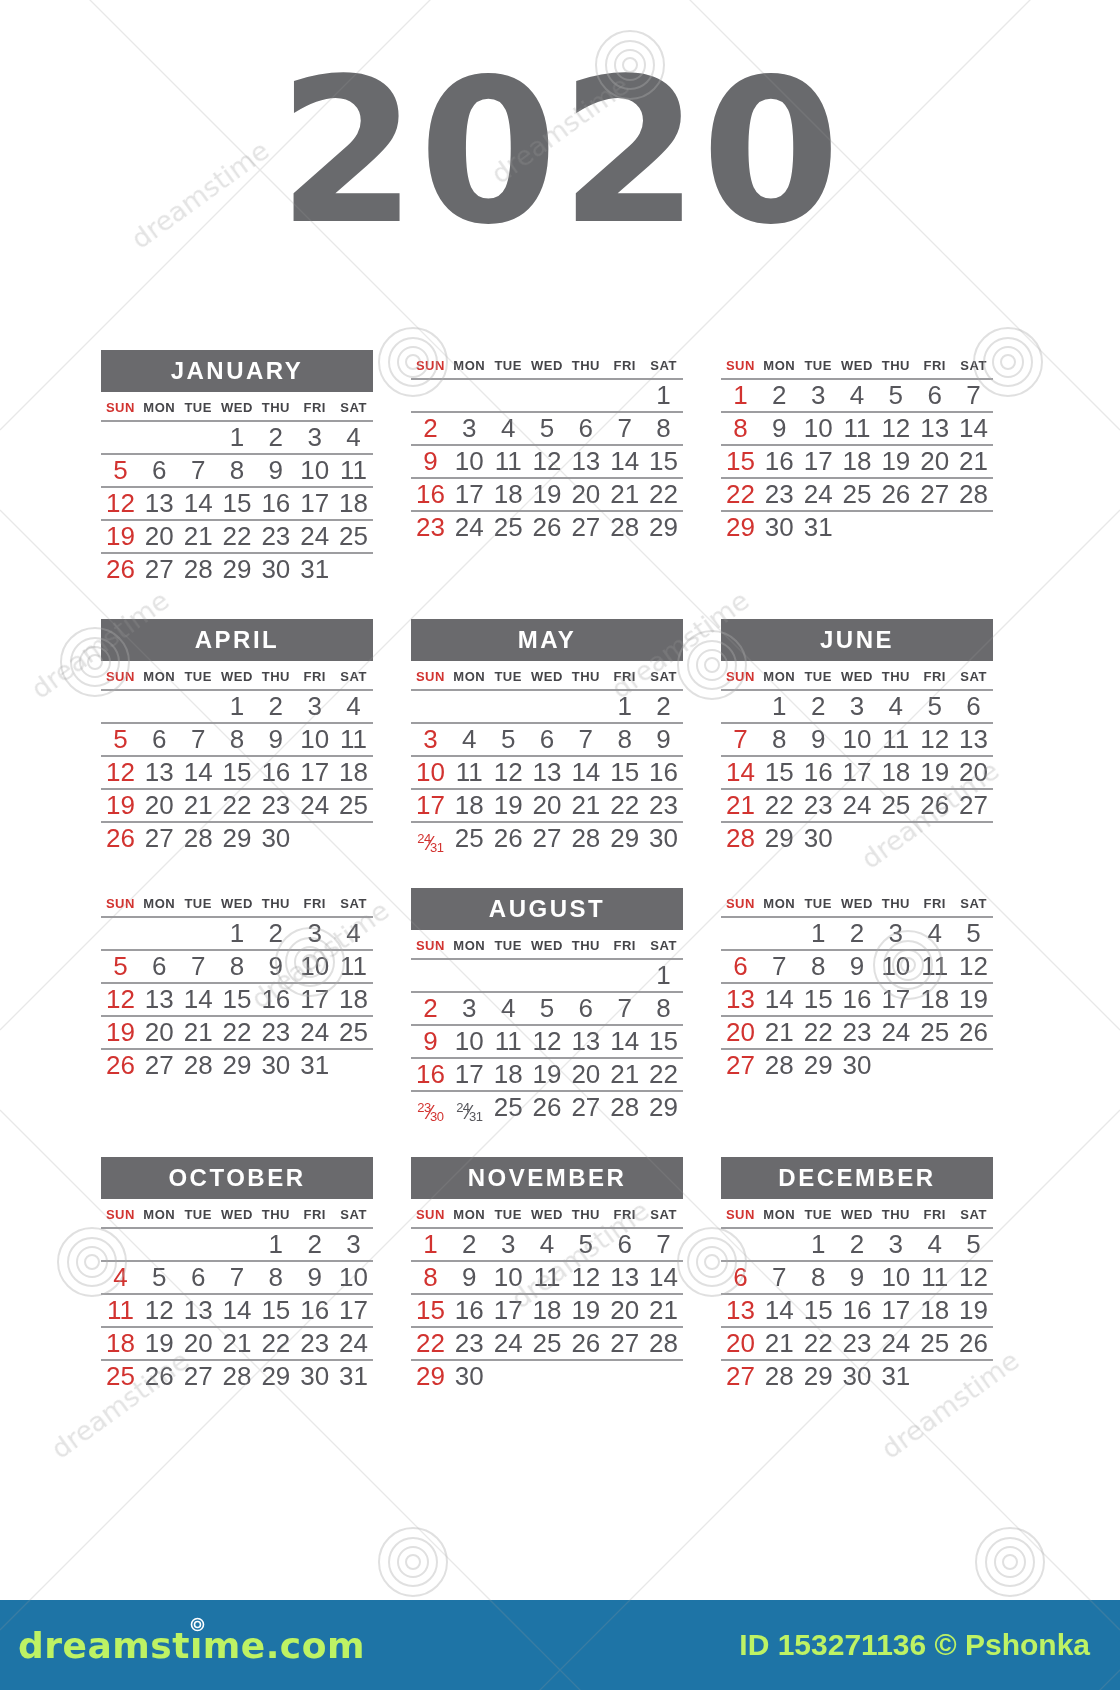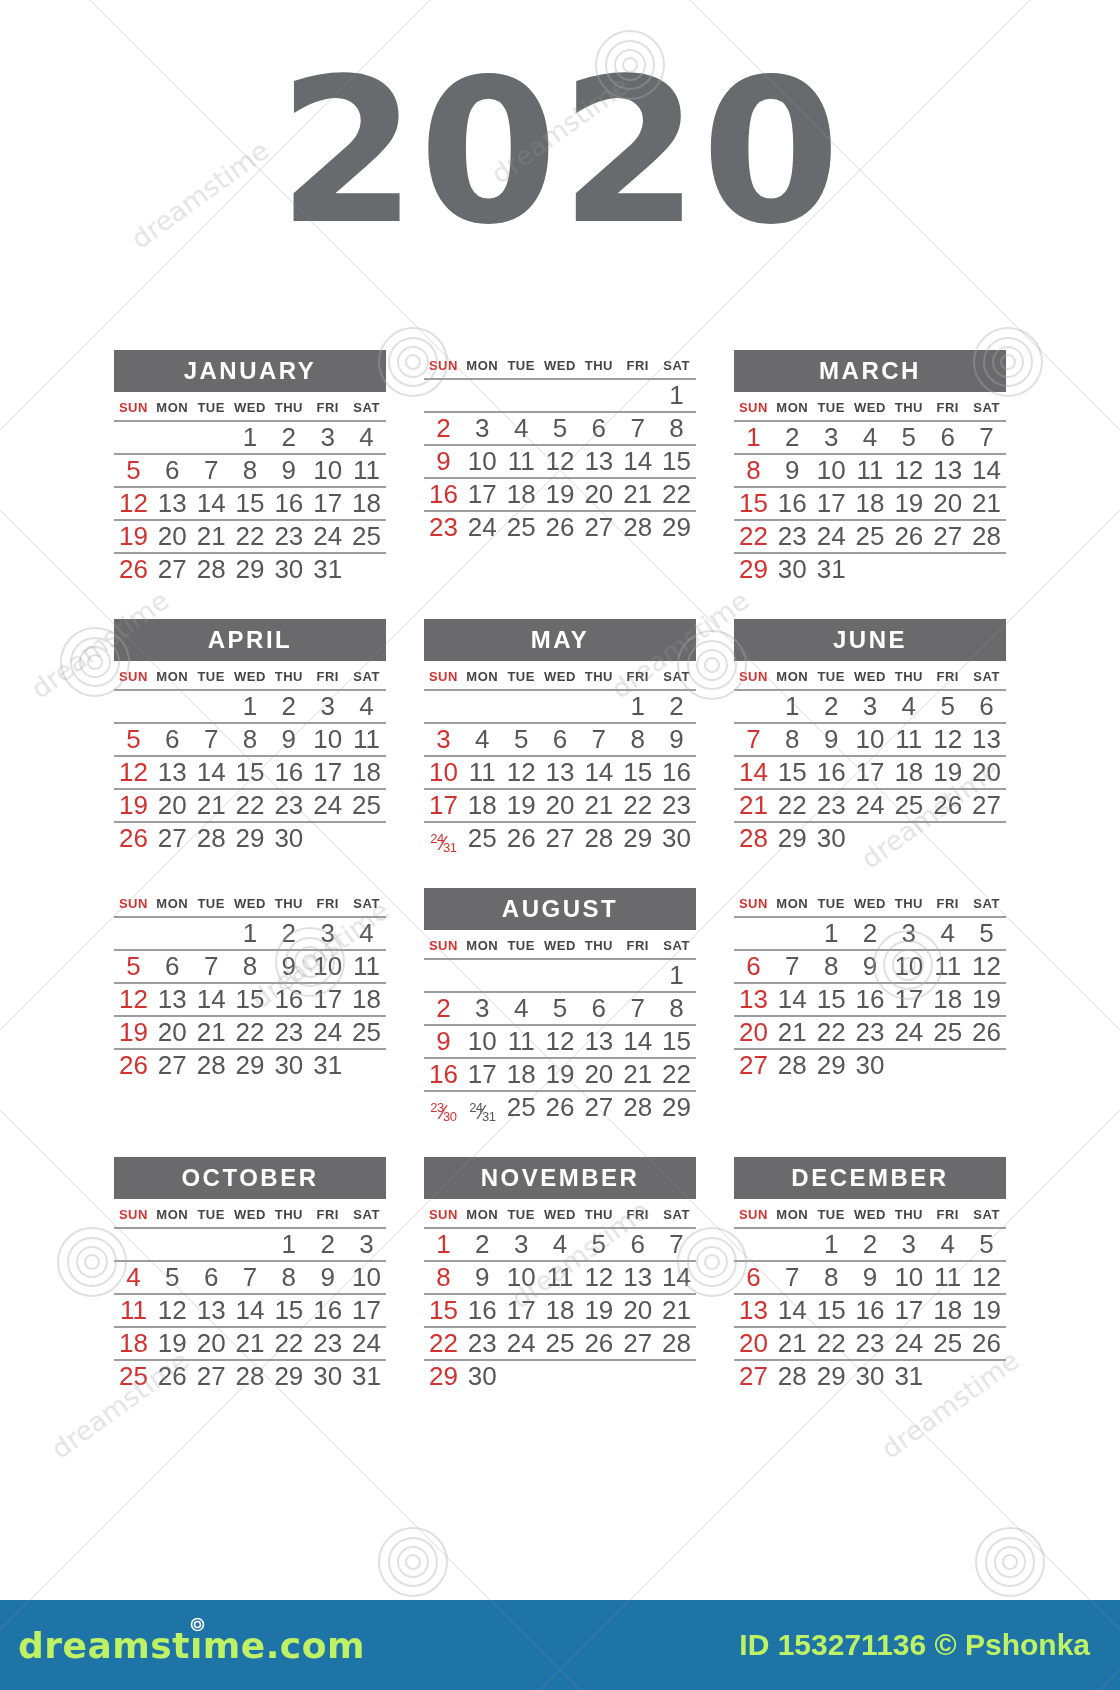--- a/index.html
+++ b/index.html
@@ -9,21 +9,21 @@
   }
   
   .year-title{
     margin:52px 0 0;text-align:center;
     font-family:"DejaVu Sans",sans-serif;font-weight:bold;
     font-size:200px;line-height:200px;letter-spacing:2px;
     color:var(--title,#696a6d);
   }
   
   .calendar-grid{
-    position:absolute;left:114px;top:350px;width:892px;
+    position:absolute;left:101px;top:350px;width:892px;
     display:grid;grid-template-columns:repeat(3,272px);
     column-gap:38px;row-gap:34px;
   }
   .month{width:272px;}
   .month-bar{
     height:42px;background:var(--header-bg,#6a6a6d);
     display:flex;align-items:center;justify-content:center;
   }
   .month-name{
     margin:0;color:#ffffff;font-size:24px;font-weight:bold;
@@ -234,23 +234,20 @@
         <span class="day sun">23</span>
         <span class="day">24</span>
         <span class="day">25</span>
         <span class="day">26</span>
         <span class="day">27</span>
         <span class="day">28</span>
         <span class="day">29</span>
       </div>
     </section>
     <section class="month">
-      <header class="month-bar">
-        <h2 class="month-name">MARCH</h2>
-      </header>
       <div class="weekday-row">
         <span class="wd sun">SUN</span>
         <span class="wd">MON</span>
         <span class="wd">TUE</span>
         <span class="wd">WED</span>
         <span class="wd">THU</span>
         <span class="wd">FRI</span>
         <span class="wd">SAT</span>
       </div>
       <div class="week-row">

